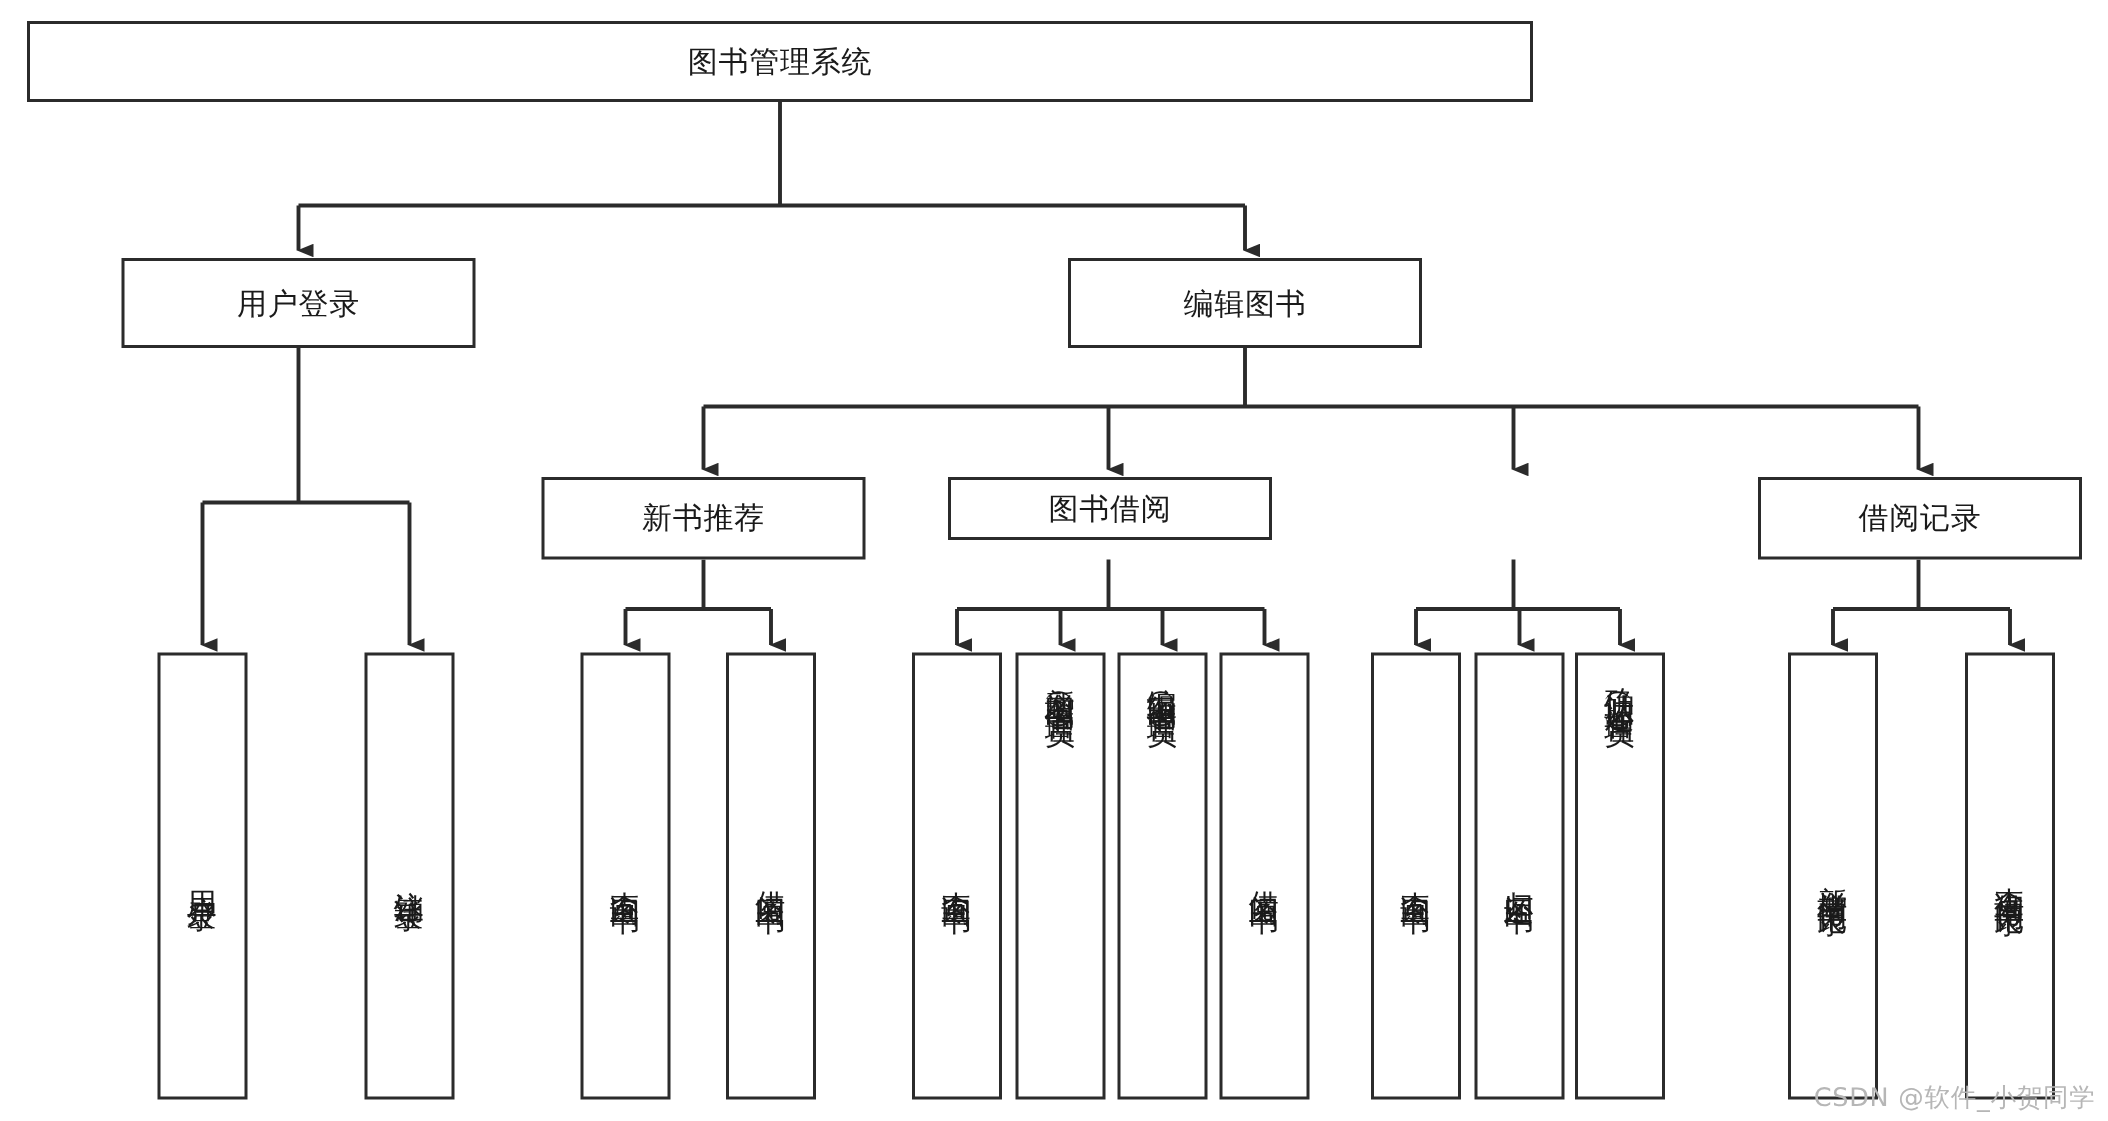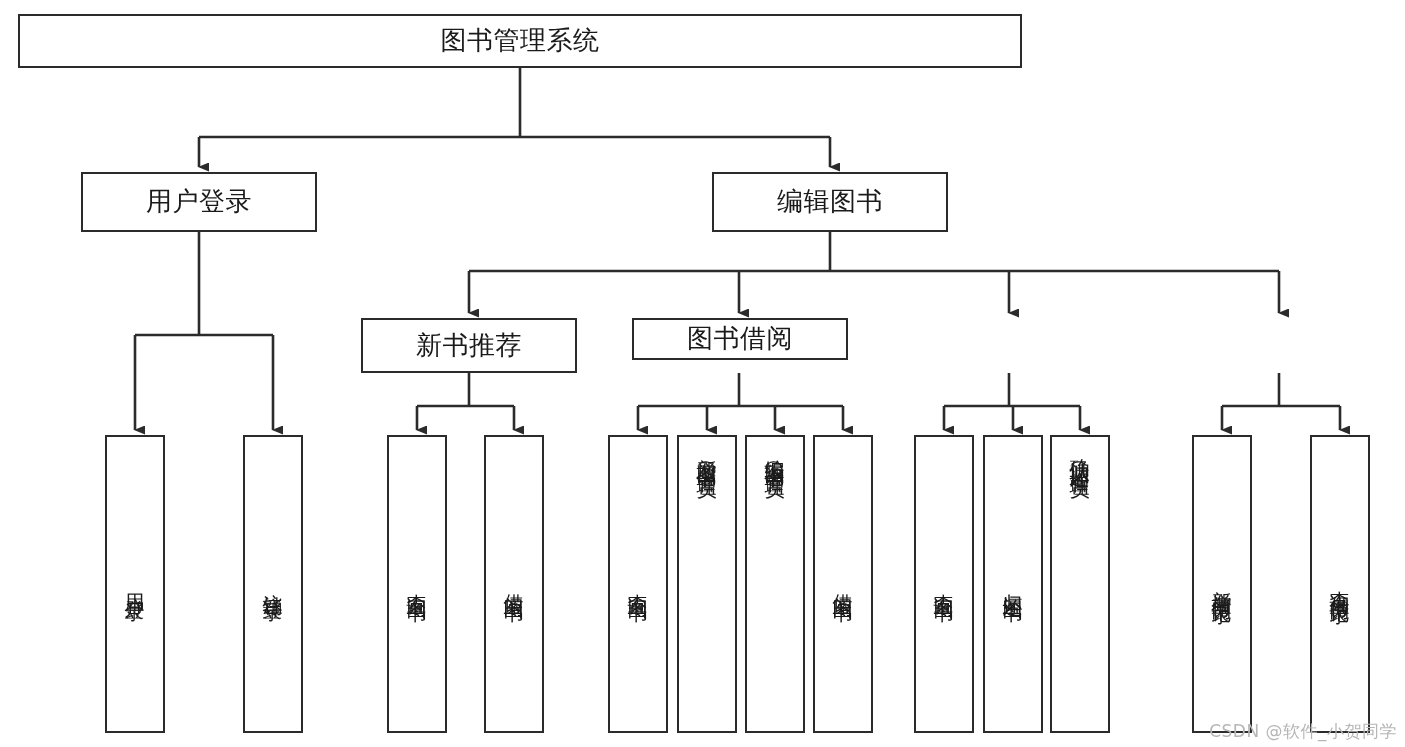--- a/index.html
+++ b/index.html
@@ -37,21 +37,21 @@
     color: #1a1a1a;
   }
   .node .node-label {
     display: block;
     text-align: center;
     line-height: 1.12;
     white-space: pre;
   }
   
   .node.horiz .node-label {
-    font-size: 26px;
+    font-size: 20px;
     letter-spacing: 0.5px;
   }
   
   .node.vert {
     align-items: flex-start;
     justify-content: center;
     padding-top: 6px;
   }
   .node.vert .node-label {
     writing-mode: vertical-rl;
@@ -146,20 +146,23 @@
 
   <div class="node horiz" style="left:361px; top:318px; width:216px; height:55px;">
     <span class="node-label">新书推荐</span>
   </div>
 
   <div class="node horiz" style="left:632px; top:318px; width:216px; height:42px;">
     <span class="node-label">图书借阅</span>
   </div>
 
 
+  <div class="node horiz" style="left:1172px; top:318px; width:216px; height:55px;">
+    <span class="node-label">借阅记录</span>
+  </div>
 
   <div class="node vert centered" style="left:105px; top:435px; width:60px; height:298px;">
     <span class="node-label">用户登录</span>
   </div>
 
   <div class="node vert centered" style="left:243px; top:435px; width:60px; height:298px;">
     <span class="node-label">注销登录</span>
   </div>
 
   <div class="node vert centered" style="left:387px; top:435px; width:60px; height:298px;">

